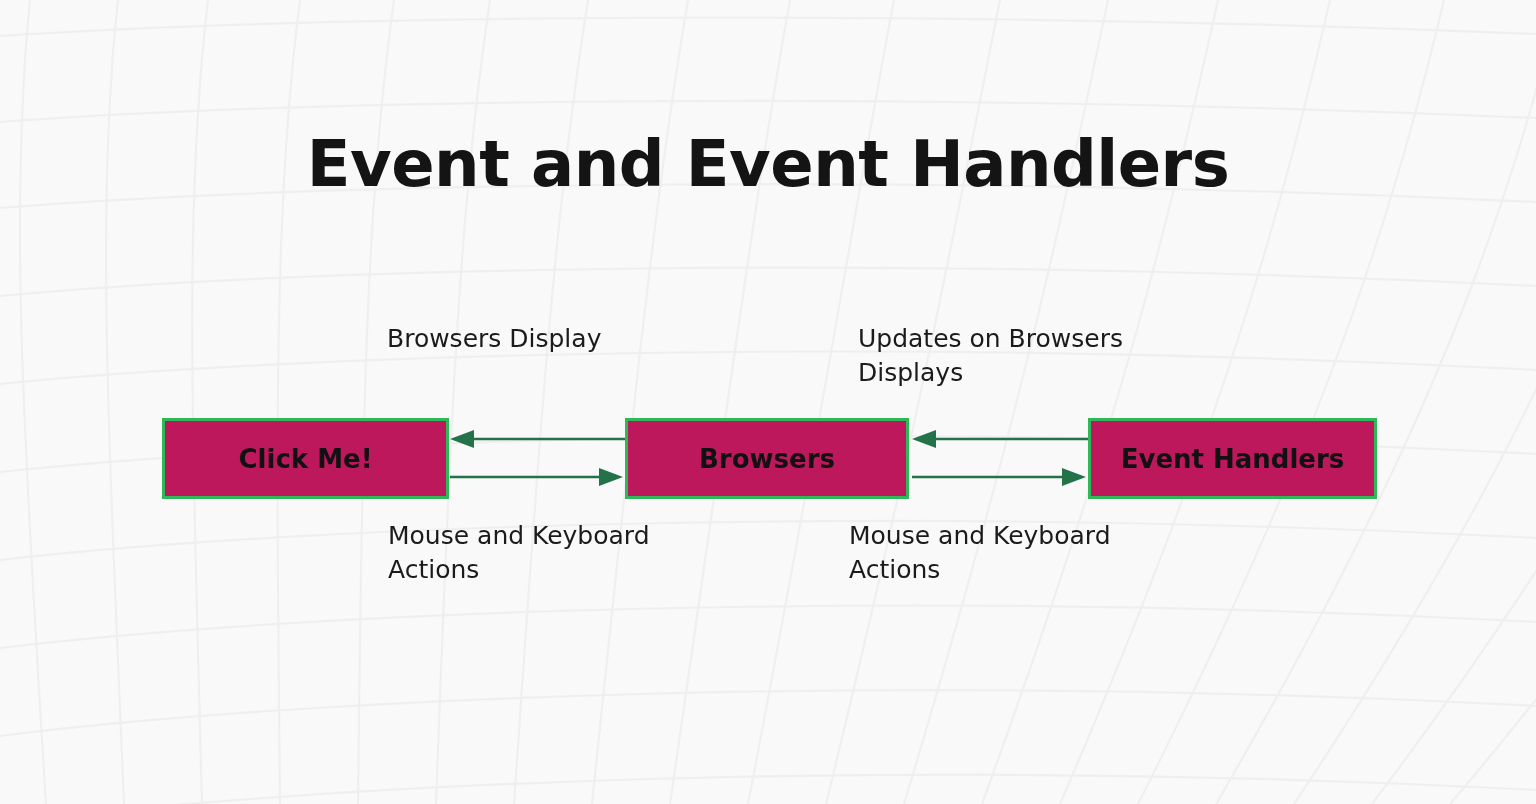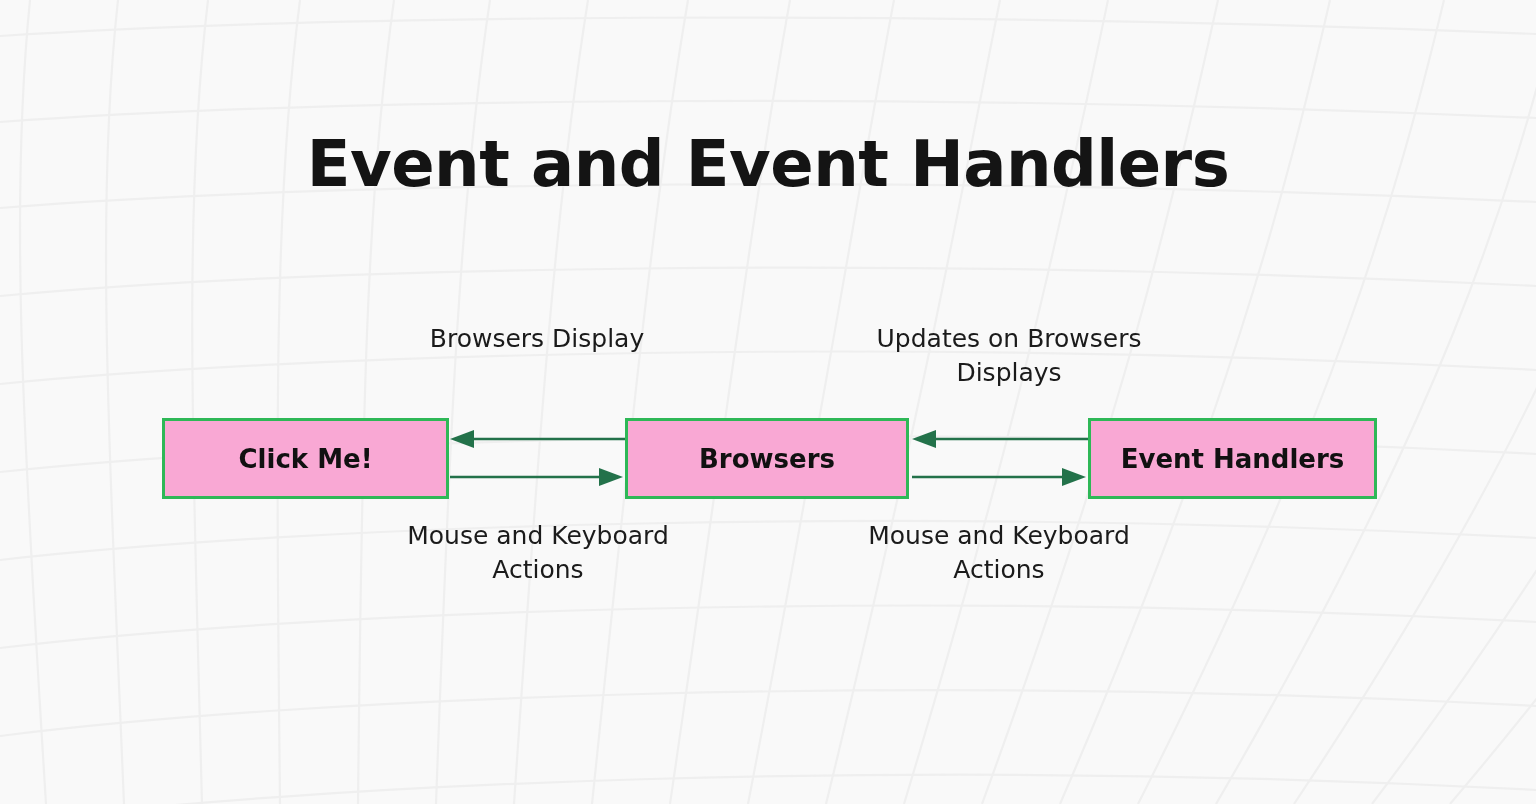--- a/index.html
+++ b/index.html
@@ -39,21 +39,21 @@
     color: #141414;
     line-height: 1.05;
     z-index: 3;
     white-space: nowrap;
   }
 
   
   .node-box {
     position: absolute;
     box-sizing: border-box;
-    background: #f9a8d4;
+    background: #be185d;
     border: 3px solid #2eb857;
     display: flex;
     align-items: center;
     justify-content: center;
     z-index: 4;
   }
   .node-label {
     font-family: "DejaVu Sans", sans-serif;
     font-size: 26px;
     font-weight: bold;
@@ -67,21 +67,21 @@
   #box-event-handlers{ left: 1088px; top: 418px; width: 289px; height: 81px; }
 
   
   .edge-label {
     position: absolute;
     font-family: "DejaVu Sans", sans-serif;
     font-size: 25px;
     font-weight: normal;
     color: #1b1b1b;
     line-height: 1.36;
-    text-align: center;
+    text-align: left;
     z-index: 3;
   }
   #label-browsers-display   { left: 387px;  top: 322px; width: 300px; }
   #label-updates-displays   { left: 858px;  top: 322px; width: 302px; }
   #label-actions-left       { left: 388px;  top: 519px; width: 300px; }
   #label-actions-right      { left: 849px;  top: 519px; width: 300px; }
 
   
   #arrow-layer {
     position: absolute;

